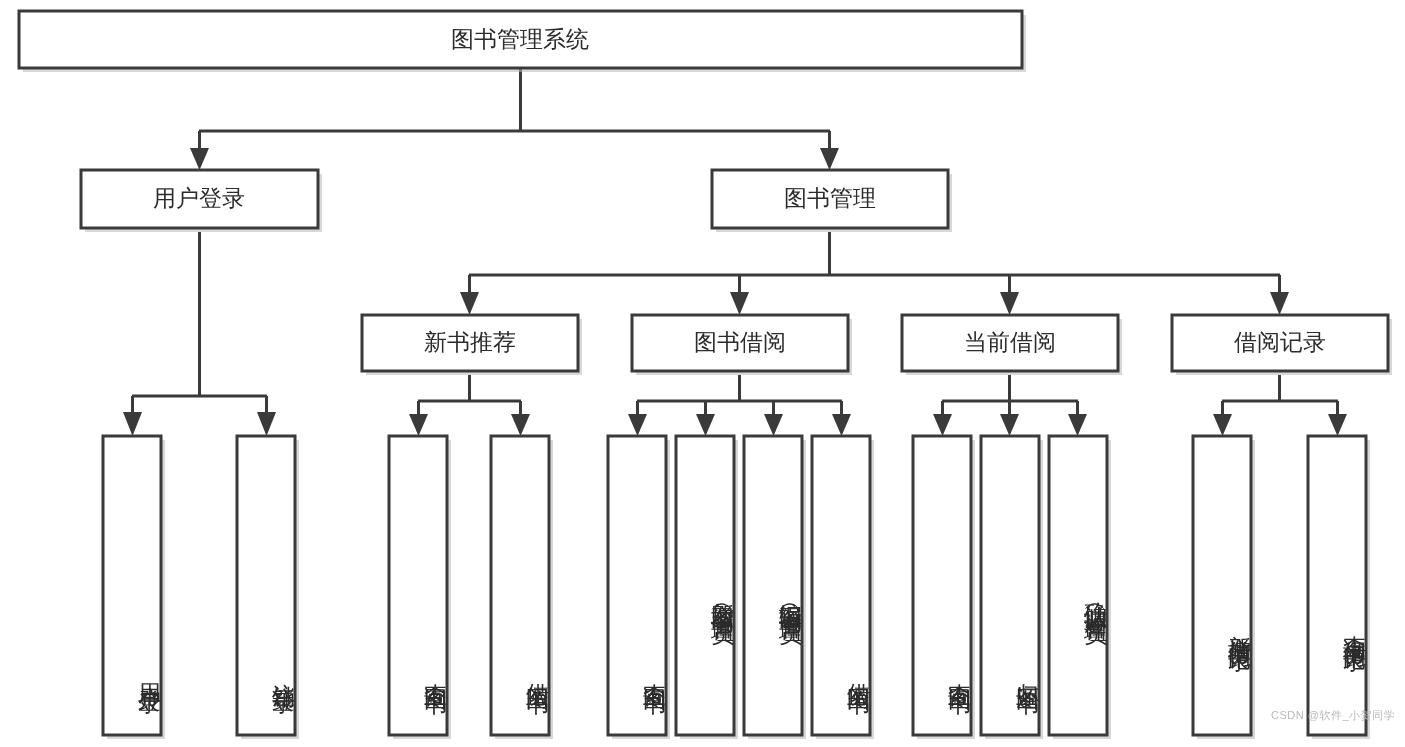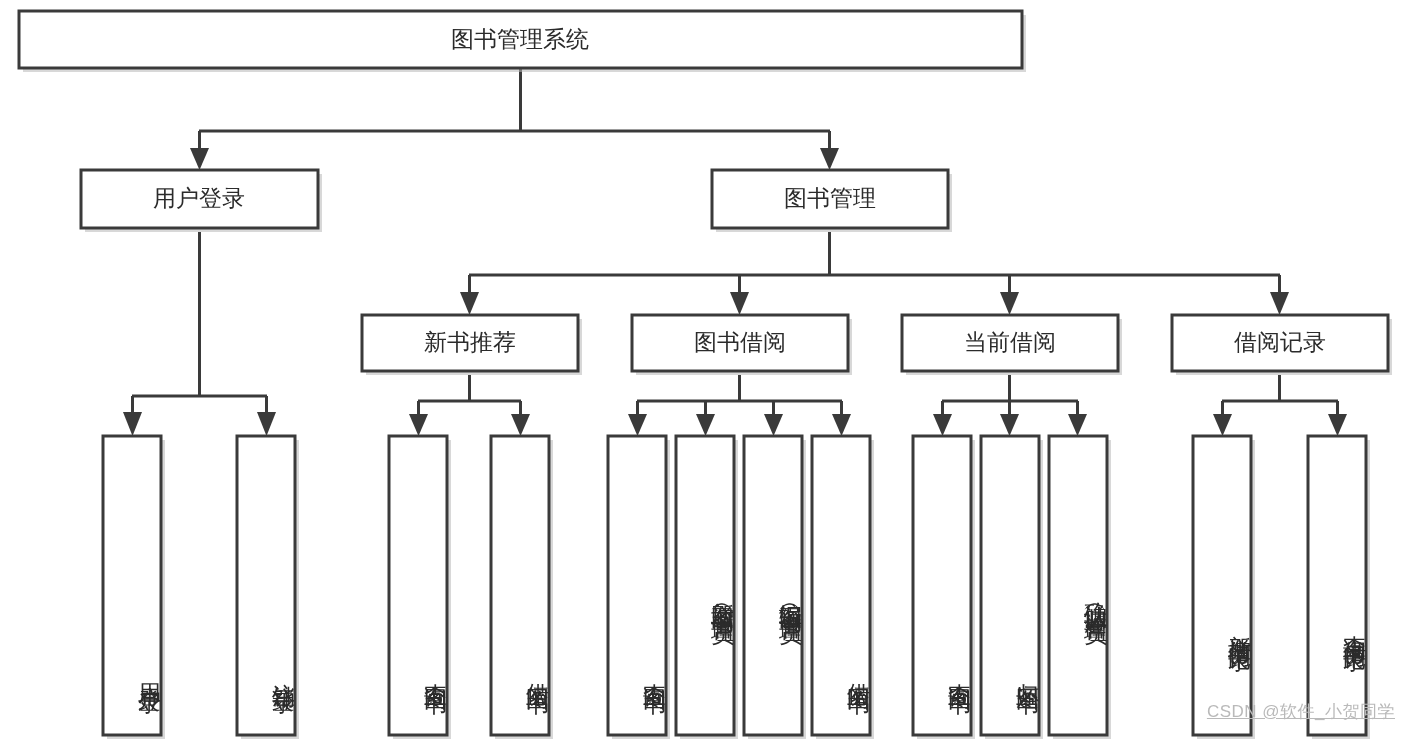--- a/index.html
+++ b/index.html
@@ -66,25 +66,24 @@
     color: #2b2b2b;
     letter-spacing: 3px;
     white-space: nowrap;
     pointer-events: none;
   }
   .watermark {
     position: absolute;
     right: 10px;
     bottom: 6px;
     font-family: "Liberation Sans", "DejaVu Sans", sans-serif;
-    font-size: 17px;
+    font-size: 11px;
     color: #b9b9b9;
     letter-spacing: 0.5px;
     white-space: nowrap;
-    text-decoration: underline;
   }
 </style>
 </head>
 <body>
 
 <div id="diagram-root">
 
   <svg class="flow" viewBox="0 0 1405 747" xmlns="http://www.w3.org/2000/svg">
 
     <g>

